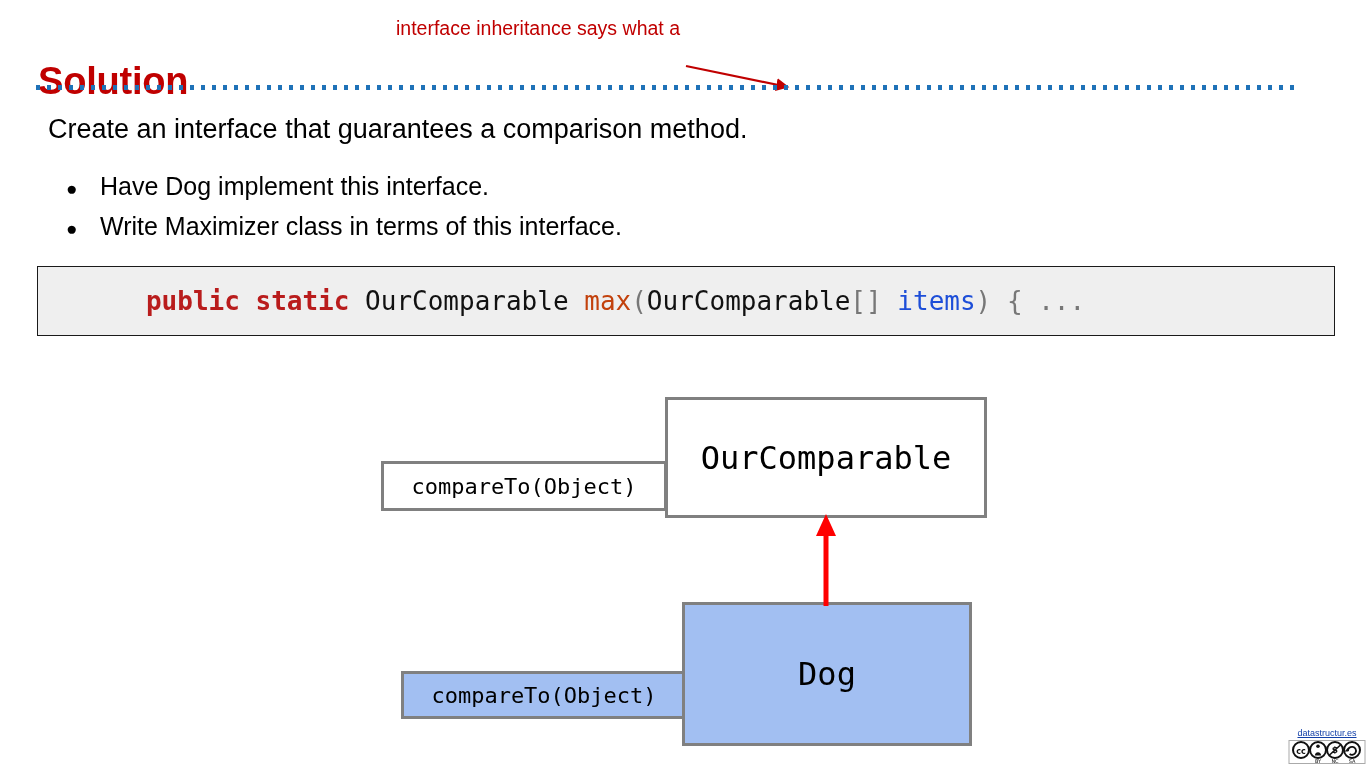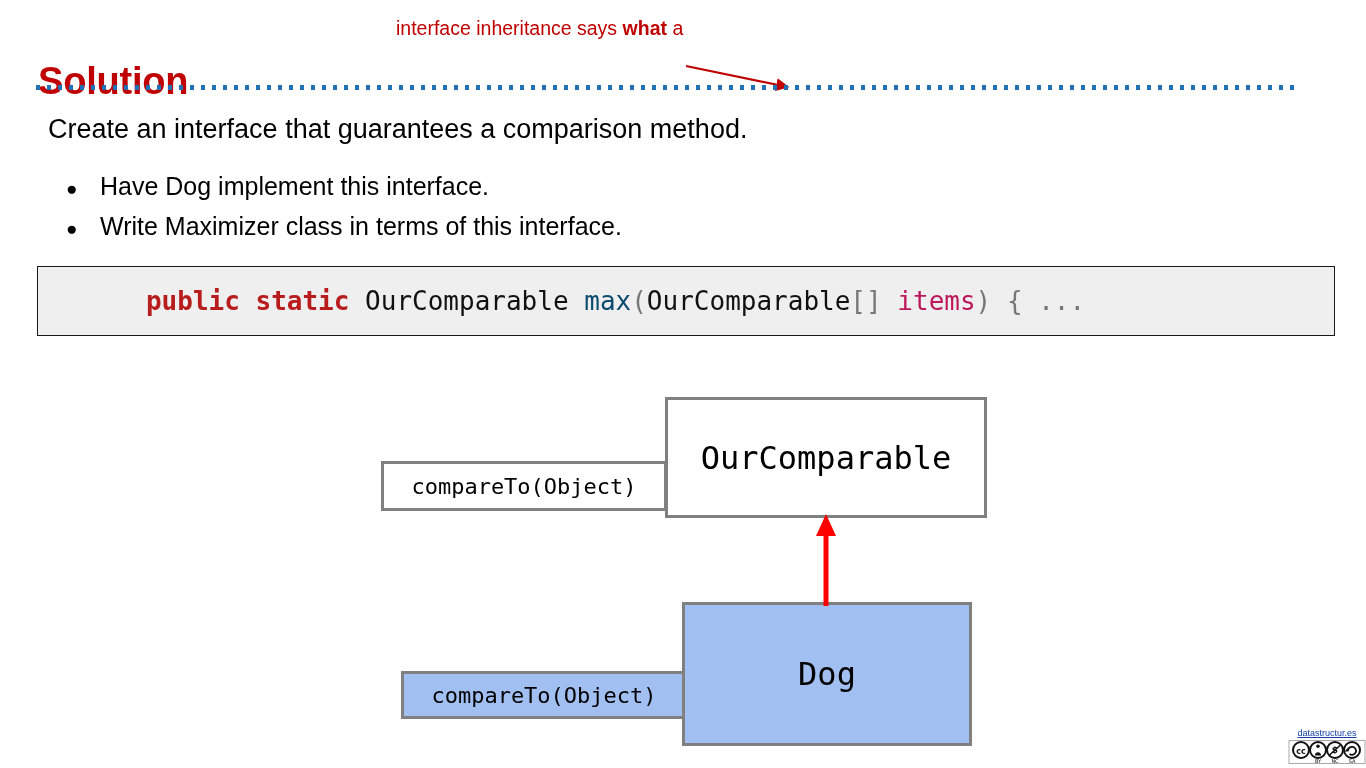--- a/index.html
+++ b/index.html
@@ -39,21 +39,21 @@
   
   .annotation {
     position: absolute;
     left: 396px;
     top: 16px;
     width: 430px;
     font-size: 19.5px;
     color: #C00000;
     line-height: 1.33;
   }
-  .annotation b { font-weight: bold; }
+  .annotation b { font-weight: normal; }
 
   .annotation-arrow {
     position: absolute;
     left: 680px;
     top: 58px;
     width: 130px;
     height: 46px;
     pointer-events: none;
   }
 
@@ -117,23 +117,23 @@
   }
   .code-line {
     font-family: "DejaVu Sans Mono", monospace;
     font-size: 26px;
     letter-spacing: 0px;
     padding-left: 14px;
     white-space: pre;
   }
   .tok-kw   { color: #b91c1c; font-weight: bold; }
   .tok-type { color: #111111; }
-  .tok-fn   { color: #0c4a6e; }
+  .tok-fn   { color: #c2410c; }
   .tok-punc { color: #777777; }
-  .tok-plain{ color: #be185d; }
+  .tok-plain{ color: #1d4ed8; }
 
   
   .uml { position: absolute; left: 0; top: 0; width: 1366px; height: 768px; }
 
   .uml-box {
     position: absolute;
     box-sizing: border-box;
     border: 3px solid #808080;
     display: flex;
     align-items: center;

